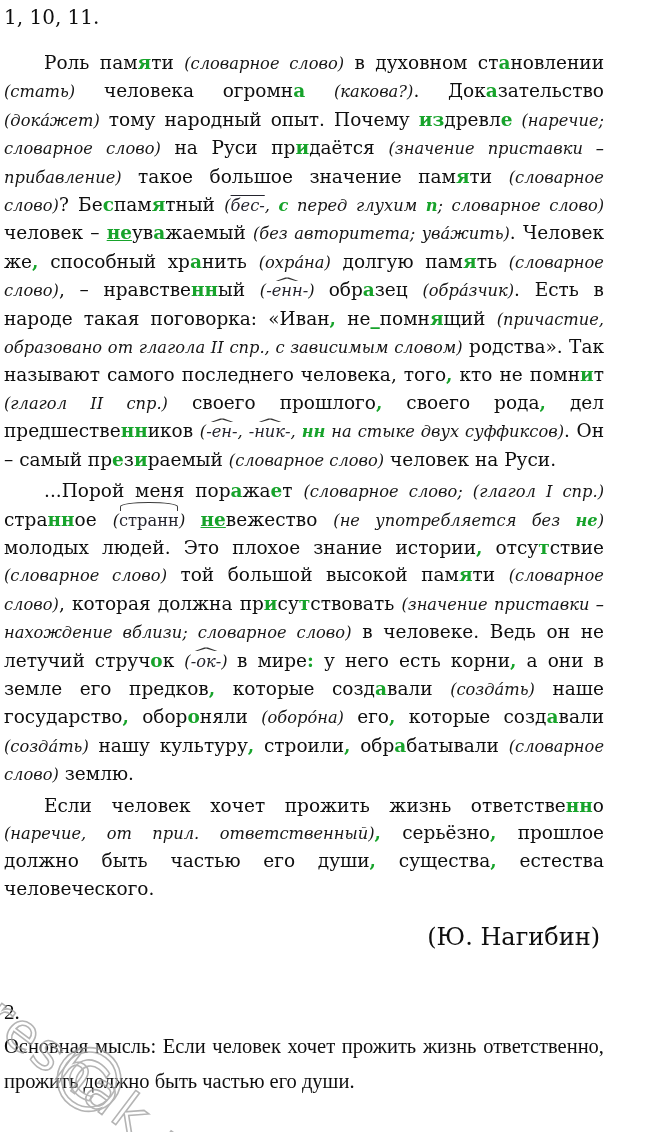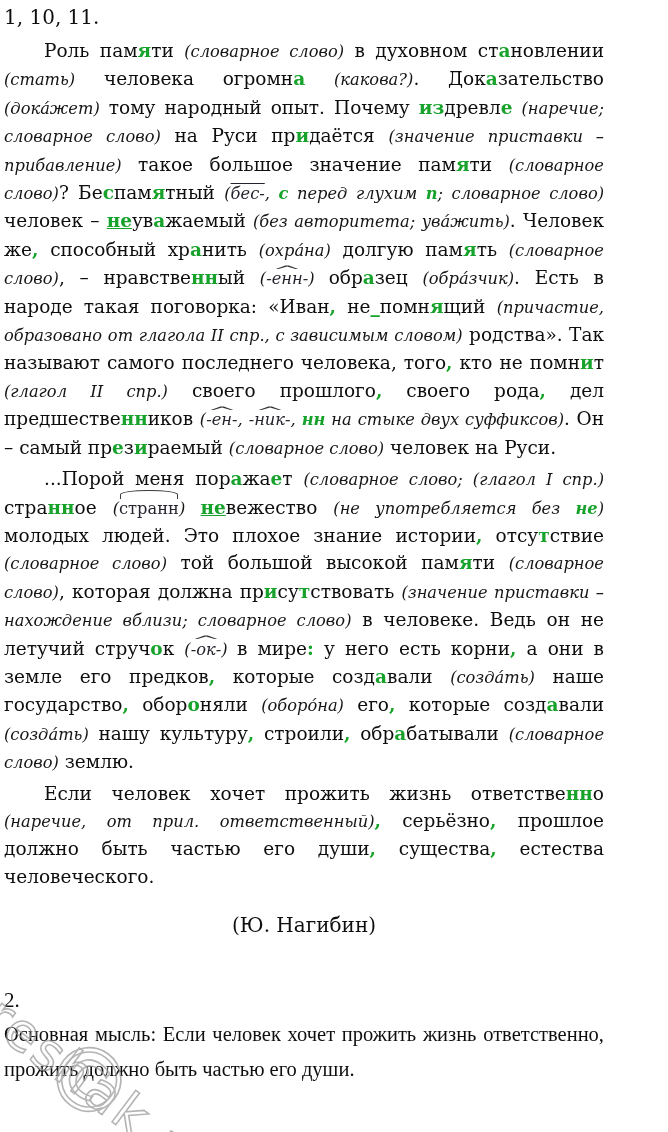--- a/index.html
+++ b/index.html
@@ -15,21 +15,21 @@
     font-family:"DejaVu Serif",serif;
     overflow:hidden;
   }
   .header{
     display:flex;justify-content:space-between;align-items:flex-start;
     padding:5px 4px 0 4px;
   }
   .header-numbers{font-size:20px;}
   .logo{font-size:21px;}
   .main-text{
-    padding:0 4px;margin-top:8px;
+    padding:0 4px;margin-top:20px;
     font-size:18.5px;line-height:27.4px;
     text-align:justify;
   }
   .para{margin:0 0 3px 0;text-indent:40px;}
   .run-p{}
   .run-g{color:var(--green);font-weight:700;}
   .run-a{font-style:italic;font-size:0.88em;color:#151515;}
   .run-ag{font-style:italic;font-size:0.88em;color:var(--green);font-weight:700;}
   .run-gu{color:var(--green);font-weight:700;text-decoration:underline;}
   .run-ov{font-style:italic;font-size:0.88em;color:#24242e;text-decoration:overline;}
@@ -41,21 +41,21 @@
   }
   .run-arc{font-size:0.88em;color:#24242e;position:relative;display:inline-block;text-indent:0;}
   .run-arc::before{
     content:"";position:absolute;left:1%;right:1%;top:-5px;height:8px;
     border:1.3px solid #3a3a3a;border-bottom:none;
     border-radius:100% 100% 0 0;
   }
   .run-low{color:var(--green);font-weight:700;}
   .author{
     padding:0 4px;margin-top:22px;
-    text-align:center;font-size:20px;
+    text-align:right;font-size:24px;
   }
   .sec-number{font-family:"Liberation Serif",serif;font-size:21px;padding-left:4px;}
   .section2{margin-top:48px;}
   .sec2-lines{
     font-family:"Liberation Serif",serif;
     font-size:20.5px;line-height:35px;
     padding:0 4px;margin-top:4px;
   }
   .sec2-line{margin:0;}
   .sec2-line.justify{text-align:justify;}

